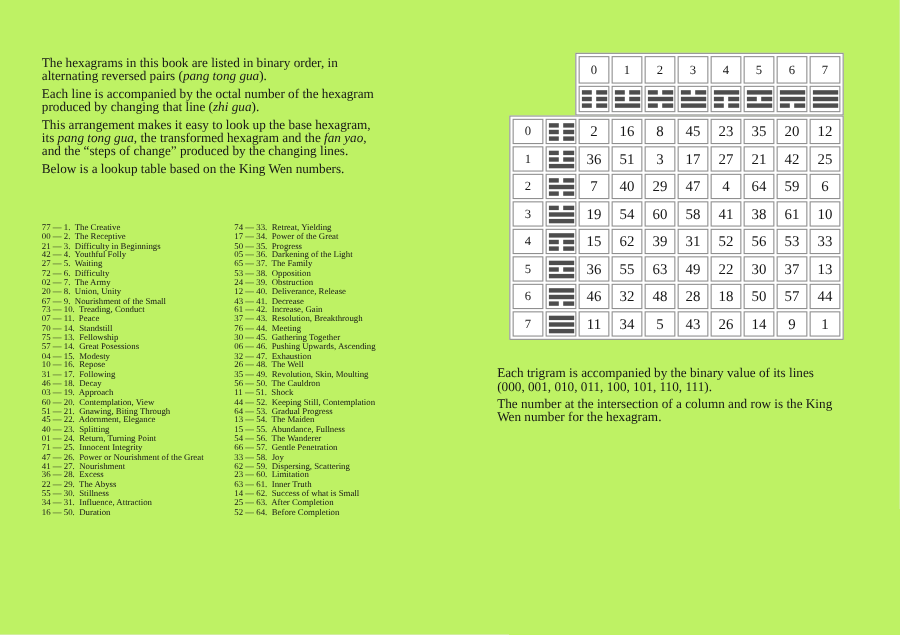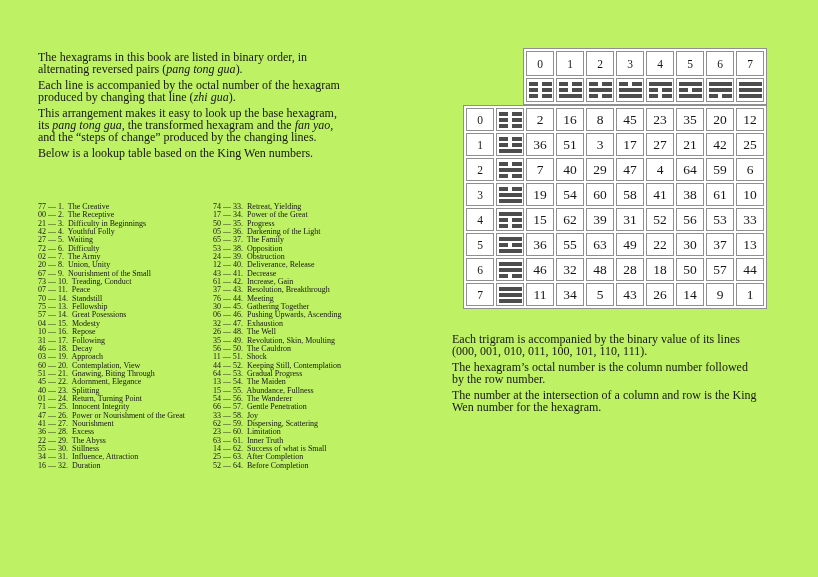--- a/index.html
+++ b/index.html
@@ -107,21 +107,21 @@
         <div class="list-line">45 — 22.  Adornment, Elegance</div>
         <div class="list-line">40 — 23.  Splitting</div>
         <div class="list-line">01 — 24.  Return, Turning Point</div>
         <div class="list-line">71 — 25.  Innocent Integrity</div>
         <div class="list-line">47 — 26.  Power or Nourishment of the Great</div>
         <div class="list-line">41 — 27.  Nourishment</div>
         <div class="list-line">36 — 28.  Excess</div>
         <div class="list-line">22 — 29.  The Abyss</div>
         <div class="list-line">55 — 30.  Stillness</div>
         <div class="list-line">34 — 31.  Influence, Attraction</div>
-        <div class="list-line">16 — 32.  Duration</div>
+        <div class="list-line">16 — 50.  Duration</div>
       </div>
     <div class="list-col-2">
         <div class="list-line">74 — 33.  Retreat, Yielding</div>
         <div class="list-line">17 — 34.  Power of the Great</div>
         <div class="list-line">50 — 35.  Progress</div>
         <div class="list-line">05 — 36.  Darkening of the Light</div>
         <div class="list-line">65 — 37.  The Family</div>
         <div class="list-line">53 — 38.  Opposition</div>
         <div class="list-line">24 — 39.  Obstruction</div>
         <div class="list-line">12 — 40.  Deliverance, Release</div>
@@ -494,22 +494,18 @@
         </tbody>
       </table>
     </div>
 
   <div class="right-text">
       <div class="para">
         <div class="tline"><span>Each trigram is accompanied by the binary value of its lines</span></div>
         <div class="tline"><span>(000, 001, 010, 011, 100, 101, 110, 111).</span></div>
       </div>
       <div class="para">
-        <div class="tline"><span>The hexagram’s octal number is the column number followed</span></div>
-        <div class="tline"><span>by the row number.</span></div>
-      </div>
-      <div class="para">
         <div class="tline"><span>The number at the intersection of a column and row is the King</span></div>
         <div class="tline"><span>Wen number for the hexagram.</span></div>
       </div>
     </div>
 
 </div>
 
 </body></html>

